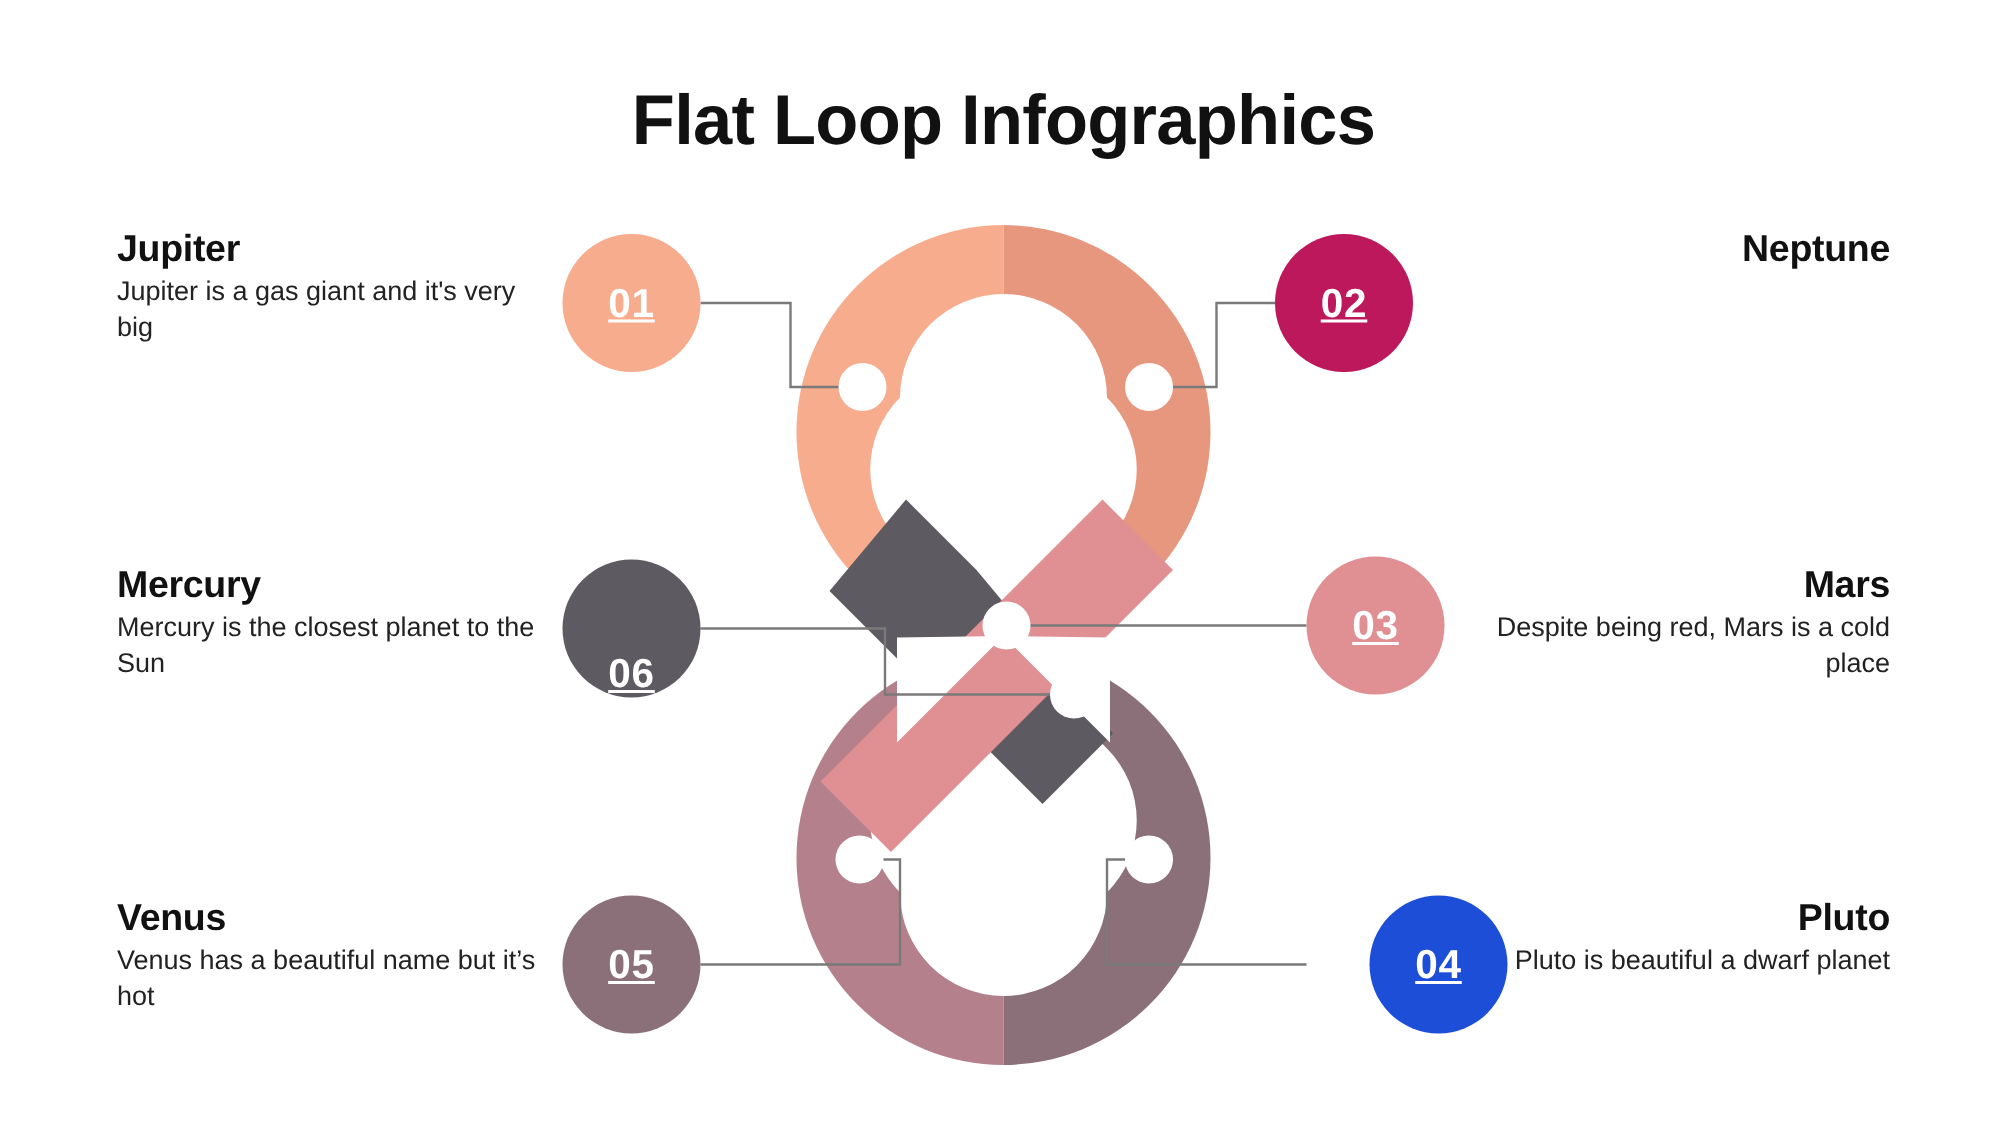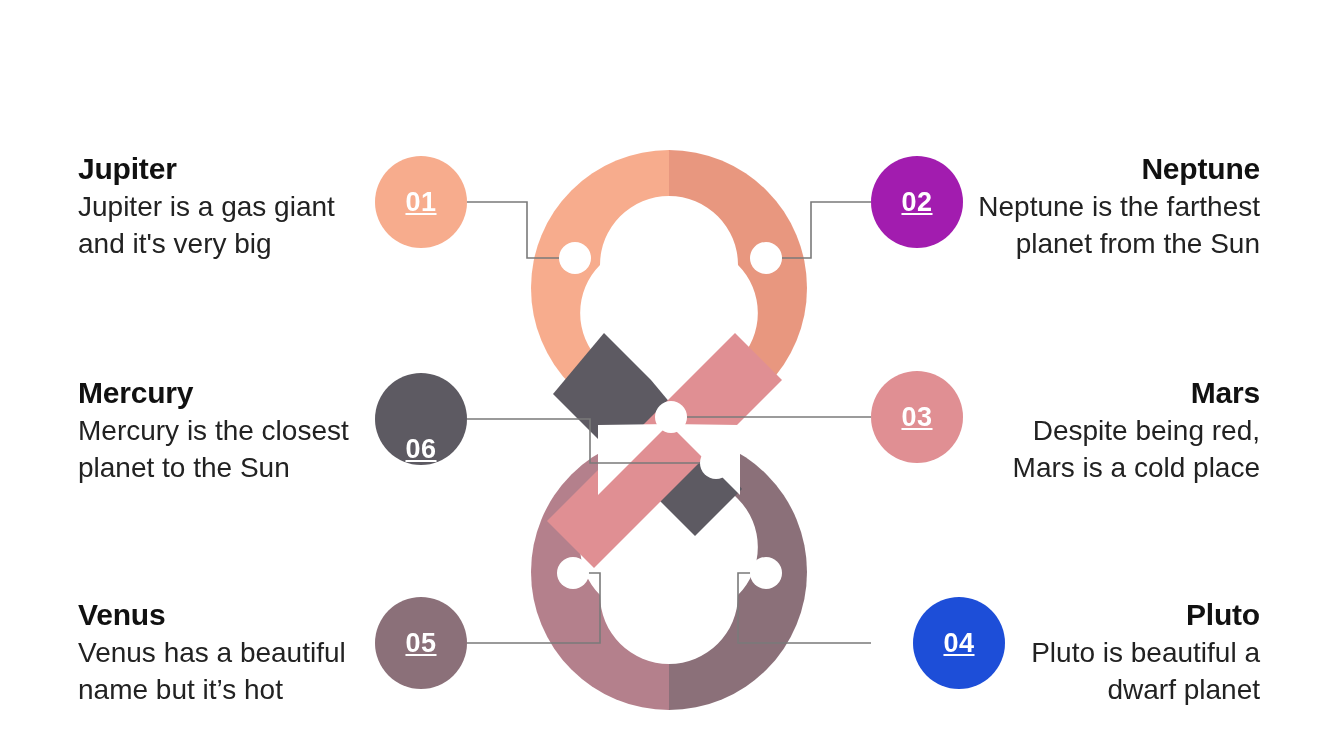--- a/index.html
+++ b/index.html
@@ -14,25 +14,25 @@
     position:absolute;left:0;top:52px;width:1338px;text-align:center;
     font-family:"Liberation Sans Narrow","Liberation Sans",sans-serif;
     font-weight:700;font-size:47px;letter-spacing:-0.5px;color:#111111;
     white-space:nowrap;
   }
 
   
   .block{position:absolute;width:290px;}
   .block .hd{
     font-family:"Liberation Sans Narrow","Liberation Sans",sans-serif;
-    font-weight:700;font-size:30px;color:#111111;line-height:1.12;
+    font-weight:700;font-size:25px;color:#111111;line-height:1.12;
     margin:0 0 3px 0;letter-spacing:-0.2px;
   }
   .block .bd{
-    font-size:28px;color:#222222;line-height:1.32;margin:0;font-weight:400;
+    font-size:18px;color:#222222;line-height:1.32;margin:0;font-weight:400;
   }
   .left-block{left:78px;text-align:left;}
   .right-block{right:78px;text-align:right;}
 
   .b-jupiter{top:152px;}
   .b-neptune{top:152px;}
   .b-mercury{top:376px;}
   .b-mars{top:376px;}
   .b-venus{top:598px;}
   .b-pluto{top:598px;}
@@ -48,20 +48,21 @@
   }
 
   
   svg.loop{position:absolute;left:0;top:0;width:1338px;height:753px;}
 </style>
 </head>
 <body style="background: rgb(255, 255, 255);">
 
 <div id="stage">
 
+  <div class="title">Flat Loop Infographics</div>
 
   <svg class="loop" viewBox="0 0 1338 753">
     <defs>
 
       <clipPath id="clipTopLeft">
           <rect x="430" y="100" width="239" height="330"></rect>
         </clipPath>
       <clipPath id="clipTopRight">
           <rect x="669" y="100" width="240" height="330"></rect>
         </clipPath>
@@ -119,21 +120,21 @@
       <circle cx="671" cy="417" r="16" fill="#ffffff"></circle>
       <circle cx="716" cy="463" r="16" fill="#ffffff"></circle>
       <circle cx="573" cy="573" r="16" fill="#ffffff"></circle>
       <circle cx="766" cy="573" r="16" fill="#ffffff"></circle>
     </g>
   </svg>
 
   <div class="numcircle" style="left: 375px; top: 156px; background: rgb(247, 172, 141);">
     <span>01</span>
   </div>
-  <div class="numcircle" style="left: 871px; top: 156px; background: #a21caf; justify-content: center;">
+  <div class="numcircle" style="left: 850px; top: 156px; background: #be185d; justify-content: center;">
     <span>02</span>
   </div>
   <div class="numcircle" style="left: 375px; top: 373px; background: rgb(93, 90, 98); align-items: flex-end;">
     <span>06</span>
   </div>
   <div class="numcircle" style="left: 871px; top: 371px; background: rgb(224, 143, 147);">
     <span>03</span>
   </div>
   <div class="numcircle" style="left: 375px; top: 597px; background: rgb(139, 112, 121);">
     <span>05</span>
@@ -142,21 +143,20 @@
     <span>04</span>
   </div>
 
   <div class="block left-block b-jupiter">
     <p class="hd">Jupiter</p>
     <p class="bd">Jupiter is a gas giant and it's very big</p>
   </div>
 
   <div class="block right-block b-neptune">
     <p class="hd">Neptune</p>
-    <p class="bd">Neptune is the farthest planet from the Sun</p>
   </div>
 
   <div class="block left-block b-mercury">
     <p class="hd">Mercury</p>
     <p class="bd">Mercury is the closest planet to the Sun</p>
   </div>
 
   <div class="block right-block b-mars">
     <p class="hd">Mars</p>
     <p class="bd">Despite being red, Mars is a cold place</p>

